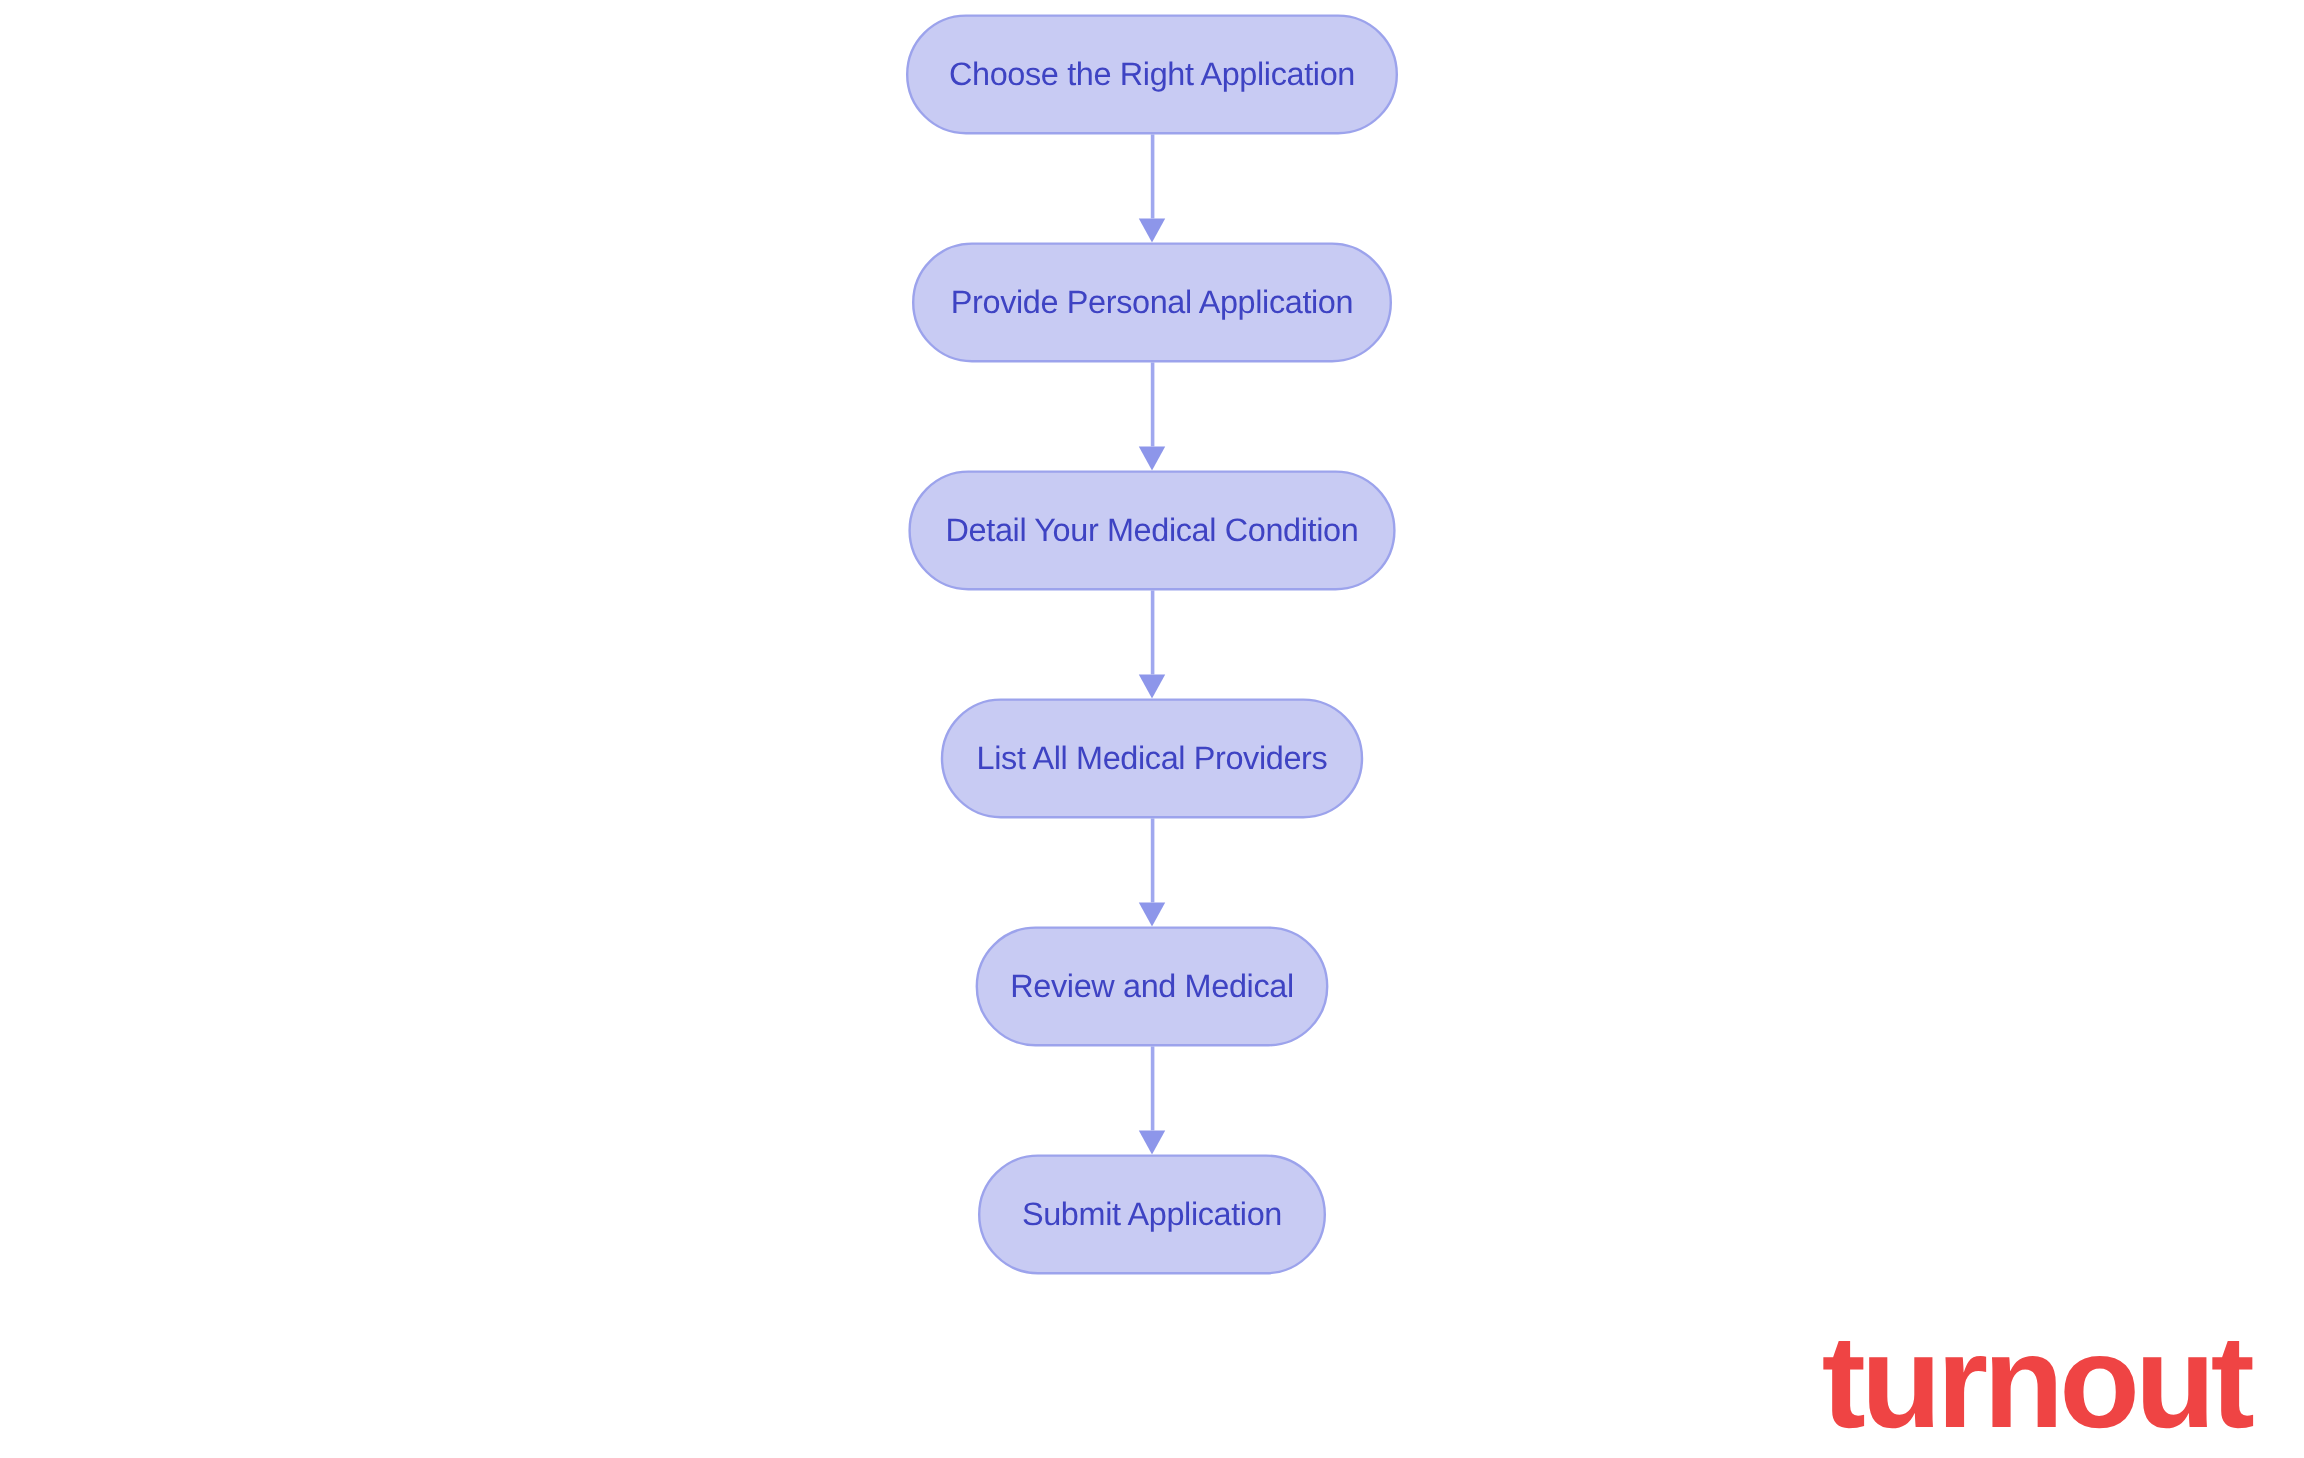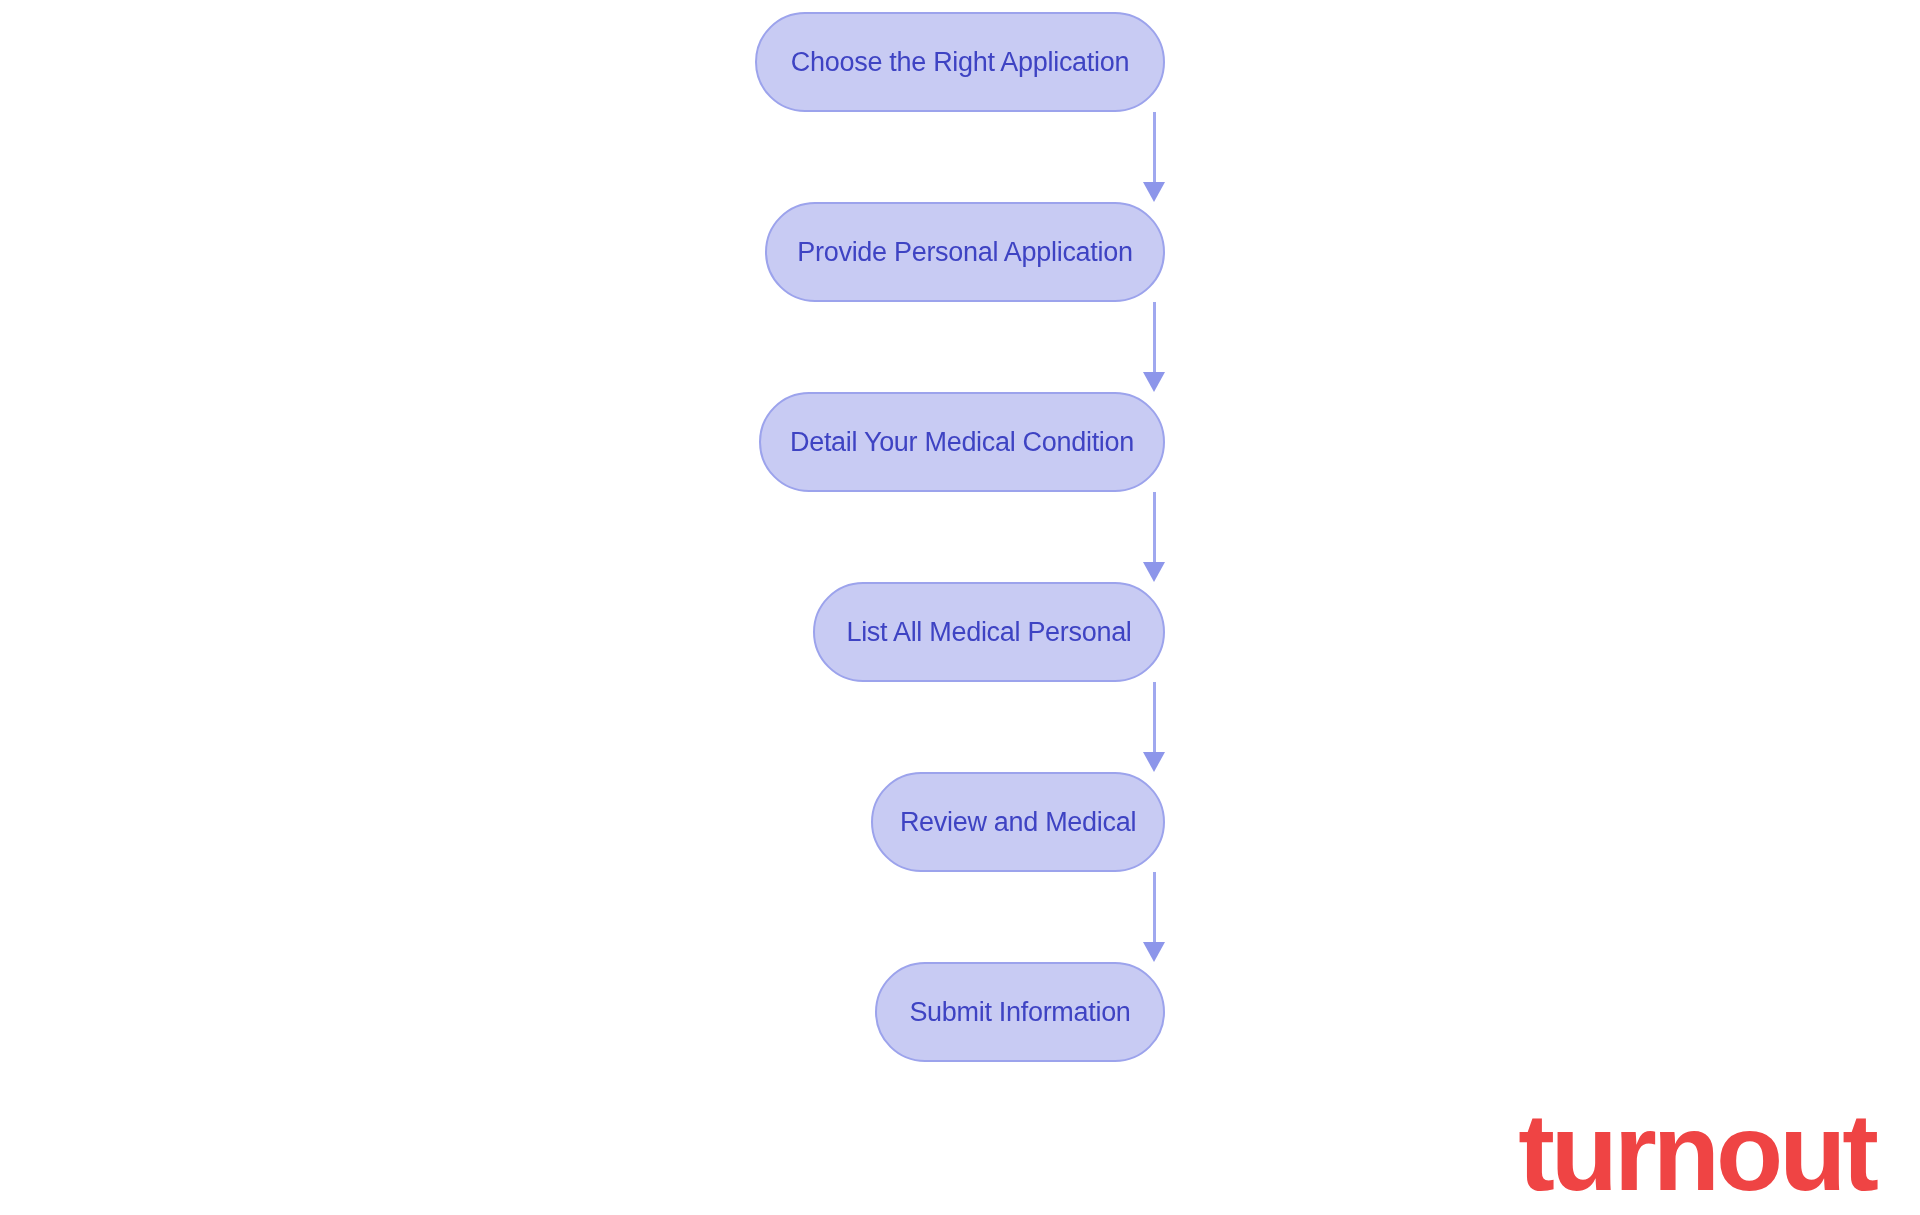--- a/index.html
+++ b/index.html
@@ -17,21 +17,21 @@
     height: 1215px;
     background: #ffffff;
   }
   .flow {
     position: absolute;
     left: 50%;
     top: 12px;
     transform: translateX(-50%);
     display: flex;
     flex-direction: column;
-    align-items: flex-end;
+    align-items: center;
   }
   .node {
     height: 100px;
     border-radius: 52px;
     background: #c8cbf3;
     border: 2px solid #9ca3ec;
     box-sizing: border-box;
     display: flex;
     align-items: center;
     justify-content: center;
@@ -104,38 +104,38 @@
     <div class="node n2">
       <span>Detail Your Medical Condition</span>
     </div>
 
     <div class="connector">
       <div class="line"></div>
       <div class="head"></div>
     </div>
 
     <div class="node n3">
-      <span>List All Medical Personal</span>
+      <span>List All Medical Providers</span>
     </div>
 
     <div class="connector">
       <div class="line"></div>
       <div class="head"></div>
     </div>
 
     <div class="node n4">
       <span>Review and Medical</span>
     </div>
 
     <div class="connector">
       <div class="line"></div>
       <div class="head"></div>
     </div>
 
     <div class="node n5">
-      <span>Submit Information</span>
+      <span>Submit Application</span>
     </div>
 
   </div>
 
   <div class="logo">turnout</div>
 
 </div>
 
 </body></html>

